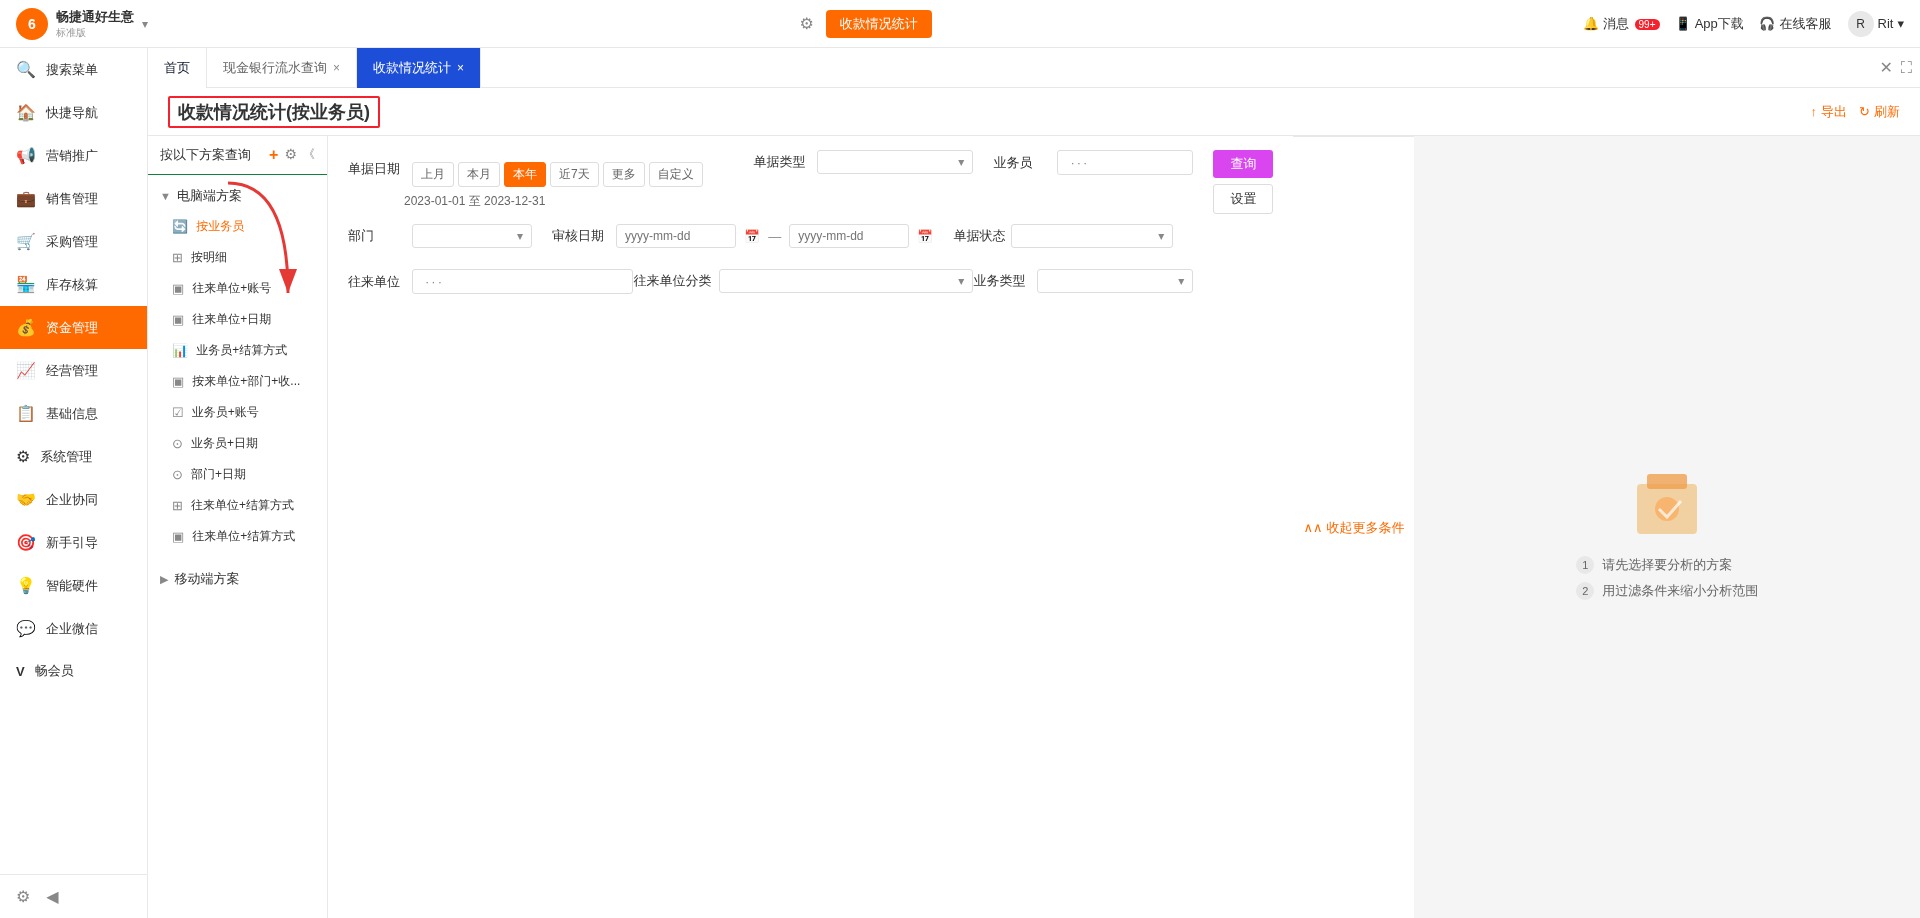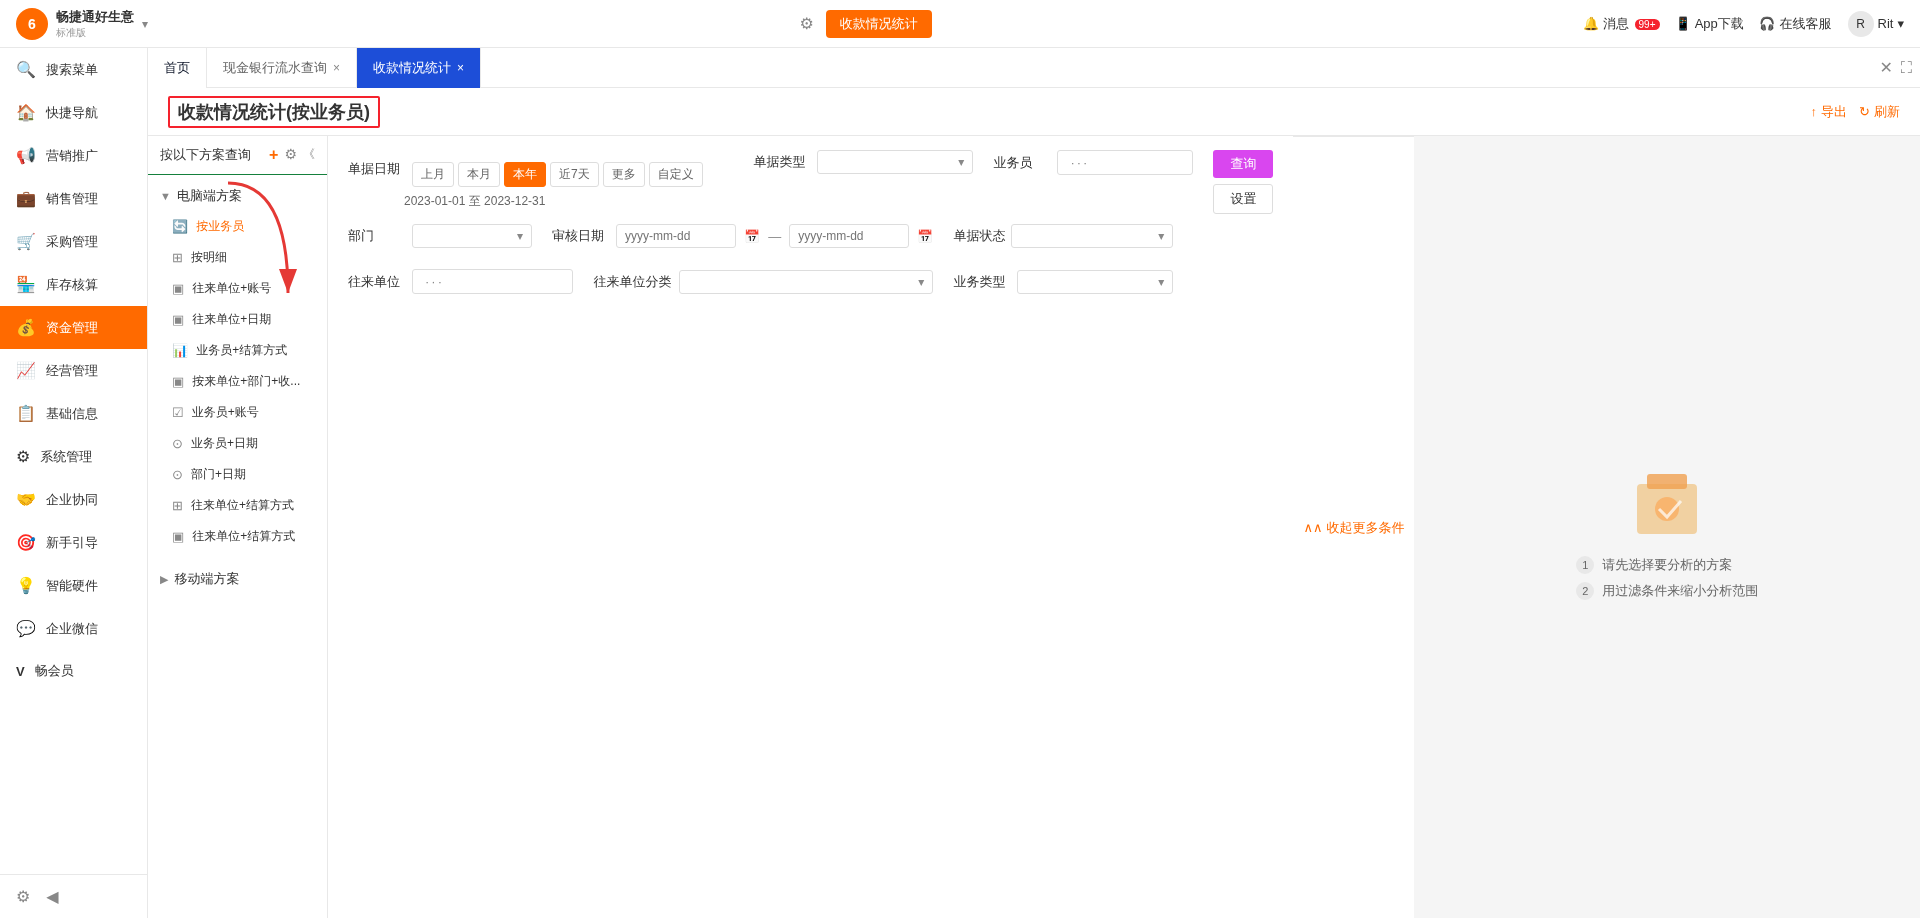--- a/index.html
+++ b/index.html
@@ -506,21 +506,21 @@
               <div style="display:flex;align-items:center;gap:2px;min-width:220px;">
                 <span class="filter-label">单据状态</span>
                 <div class="filter-select" style="flex:1;">
                   <span></span>
                   <span class="arrow">▾</span>
                 </div>
               </div>
               <div style="min-width:80px;"></div>
             </div>
 
-            <div style="display:flex;align-items:flex-end;gap:20px;margin-top:21px;">
+            <div style="display:flex;align-items:flex-start;margin-top:21px;">
               <div style="display:flex;align-items:center;gap:8px;flex:1;">
                 <span class="filter-label">往来单位</span>
                 <div class="filter-select" style="flex:1;">
                   <span></span>
                   <span class="more-dots">···</span>
                 </div>
               </div>
 
               <div style="display:flex;align-items:center;gap:8px;min-width:340px;">
                 <span class="filter-label">往来单位分类</span>

